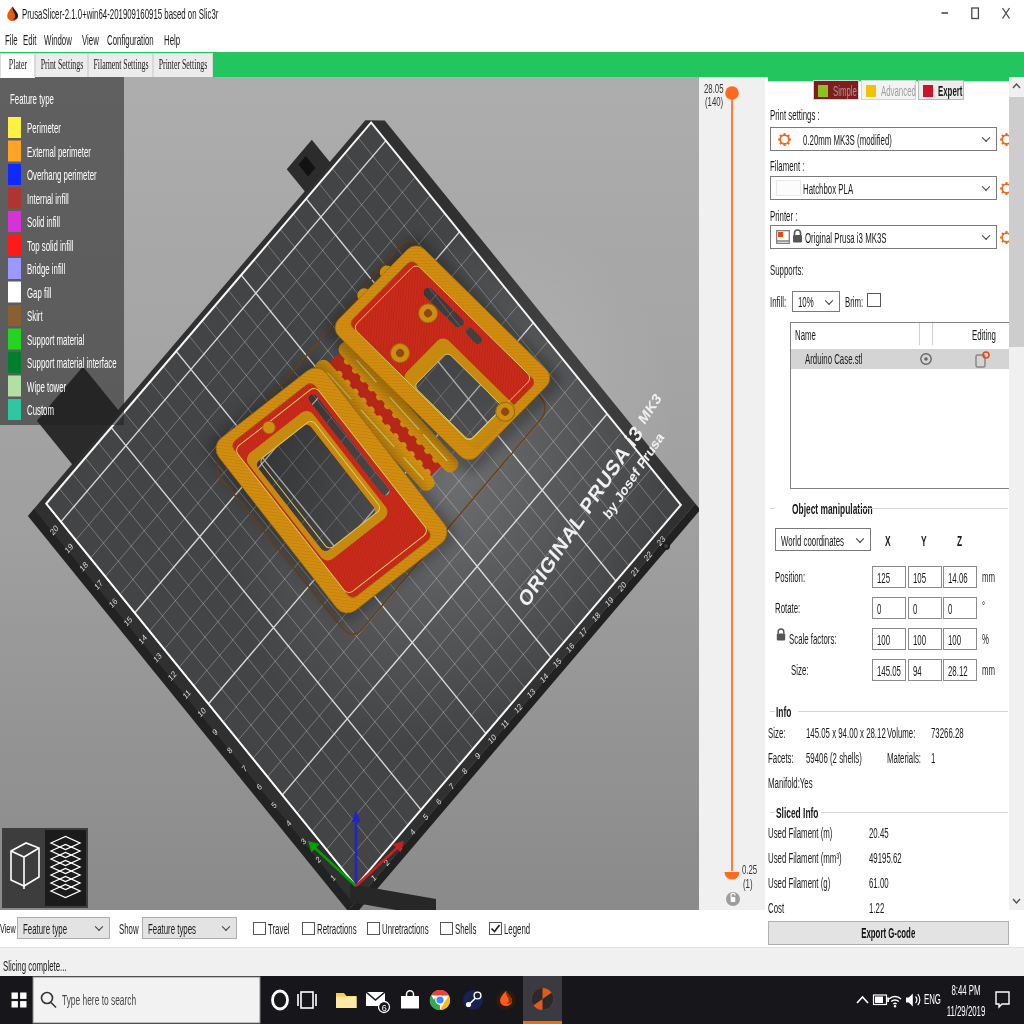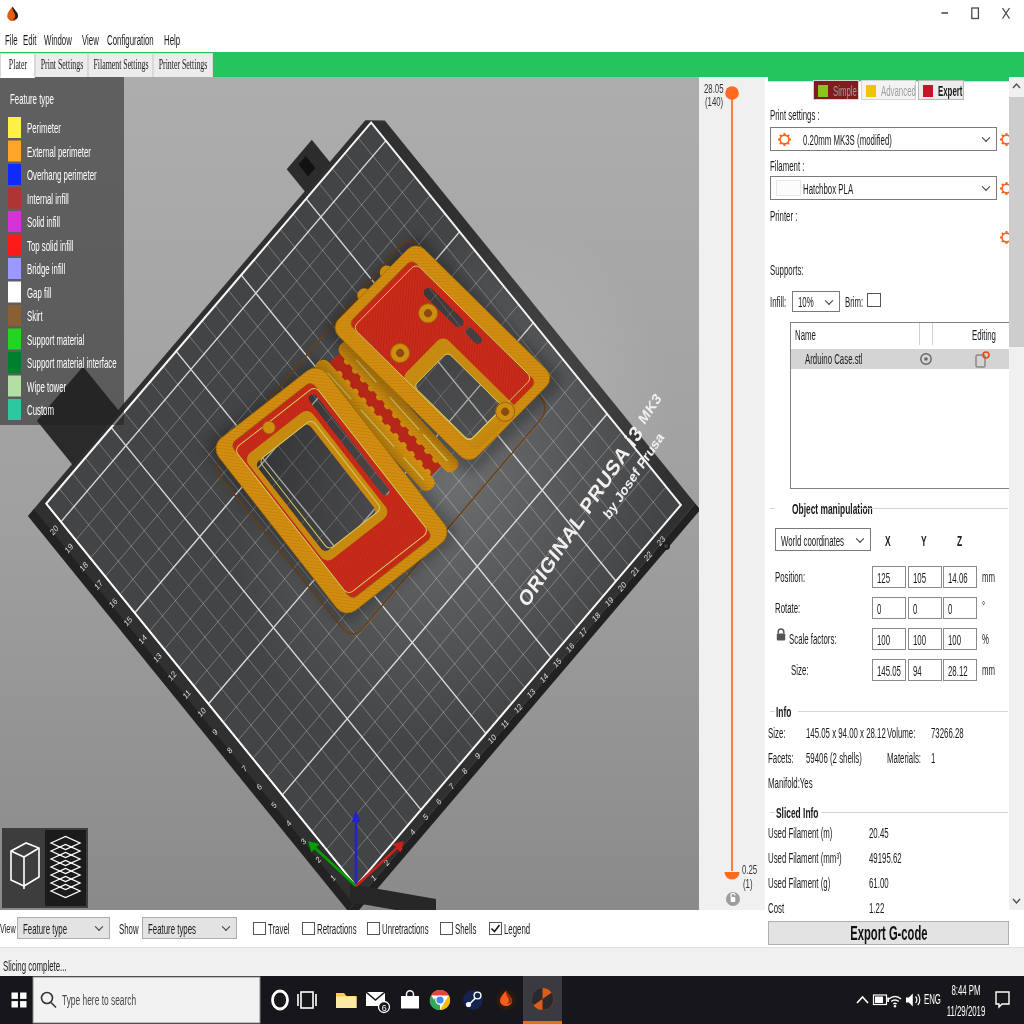--- a/index.html
+++ b/index.html
@@ -31,20 +31,21 @@
   .cb { position:absolute; width:13px; height:13px; border:1px solid #555; background:#fff; }
 </style>
 </head>
 <body>
 
 <div class="abs" id="titlebar">
   <svg class="abs" style="left:6px;top:6px" width="13" height="16" viewBox="0 0 13 16">
     <path d="M6.6 0.5 C3.8 3.7 1.2 6.7 1.2 9.9 A5.4 5.2 0 0 0 12 9.9 C12 6.4 8.8 4.9 6.6 0.5 Z" fill="#e45c10"></path>
     <path d="M6.6 0.5 C5.5 4.5 9.2 6.6 9.2 10 A3.3 3.3 0 0 1 3.1 11.9 C5.1 14.8 12 13.7 12 9.9 C12 6.4 8.8 4.9 6.6 0.5 Z" fill="#1d1d1d"></path>
   </svg>
+  <span class="t" style="left:22px;top:6px"><span class="sq">PrusaSlicer-2.1.0+win64-201909160915 based on Slic3r</span></span>
   <svg class="abs" style="left:925px;top:0" width="99" height="26" viewBox="0 0 99 26">
     <path d="M16.5 13 h6.5" stroke="#4a4a4a" stroke-width="1.6"></path>
     <rect x="46.8" y="8" width="6.6" height="10.5" fill="none" stroke="#4a4a4a" stroke-width="1.3"></rect>
     <path d="M77.5 8 l7 10.5 M84.5 8 l-7 10.5" stroke="#4a4a4a" stroke-width="1.3"></path>
   </svg>
 </div>
 
 <div class="abs" id="menubar">
   <span class="t" style="left:5px;top:4px"><span class="sq">File</span></span>
   <span class="t" style="left:23px;top:4px"><span class="sq">Edit</span></span>
@@ -374,20 +375,33 @@
   <svg class="abs" style="left:294px;top:104px" width="15" height="15" viewBox="0 0 15 15">
       <g fill="none" stroke="#ed6b21" stroke-width="1.6">
         <circle cx="7.5" cy="7.5" r="4.4"></circle>
         <g stroke-width="2">
           <path d="M7.5 1 v2.2 M7.5 11.8 v2.2 M1 7.5 h2.2 M11.8 7.5 h2.2 M2.9 2.9 l1.6 1.6 M10.5 10.5 l1.6 1.6 M12.1 2.9 l-1.6 1.6 M4.5 10.5 l-1.6 1.6"></path>
         </g>
       </g>
     </svg>
 
   <span class="t" style="left:65px;top:131px;text-align:center;"><span class="sq">Printer :</span></span>
+  <div class="combo" style="left:65px;top:148px;width:227px;height:24px;">
+    <svg class="abs" style="left:5px;top:4px" width="14" height="14" viewBox="0 0 14 14">
+        <rect x="0.7" y="0.7" width="12.6" height="12.6" fill="#fff" stroke="#777" stroke-width="1.2"></rect>
+        <rect x="2" y="2" width="5" height="5" fill="#e8490f"></rect>
+        <path d="M1 11 h12" stroke="#777" stroke-width="1.4"></path>
+      </svg>
+    <svg class="abs" style="left:21px;top:3px" width="11" height="16" viewBox="0 0 11 16">
+        <path d="M2.5 6 v-2 a3 3 0 0 1 6 0 v2" fill="none" stroke="#555" stroke-width="1.6"></path>
+        <rect x="1" y="6" width="9" height="7.5" rx="1" fill="#555"></rect>
+      </svg>
+    <span class="t" style="left:34px;top:4px;"><span class="sq">Original Prusa i3 MK3S</span></span>
+    <span class="arr"></span>
+  </div>
   <svg class="abs" style="left:294px;top:153px" width="15" height="15" viewBox="0 0 15 15">
       <g fill="none" stroke="#ed6b21" stroke-width="1.6">
         <circle cx="7.5" cy="7.5" r="4.4"></circle>
         <g stroke-width="2">
           <path d="M7.5 1 v2.2 M7.5 11.8 v2.2 M1 7.5 h2.2 M11.8 7.5 h2.2 M2.9 2.9 l1.6 1.6 M10.5 10.5 l1.6 1.6 M12.1 2.9 l-1.6 1.6 M4.5 10.5 l-1.6 1.6"></path>
         </g>
       </g>
     </svg>
 
   <span class="t" style="left:65px;top:185px;"><span class="sq">Supports:</span></span>
@@ -496,21 +510,21 @@
   <span class="t" style="left:164px;top:748px;"><span class="sq">20.45</span></span>
   <span class="t" style="left:63px;top:773px;"><span class="sq">Used Filament (mm³)</span></span>
   <span class="t" style="left:164px;top:773px;"><span class="sq">49195.62</span></span>
   <span class="t" style="left:63px;top:798px;"><span class="sq">Used Filament (g)</span></span>
   <span class="t" style="left:164px;top:798px;"><span class="sq">61.00</span></span>
   <span class="t" style="left:63px;top:823px;"><span class="sq">Cost</span></span>
   <span class="t" style="left:164px;top:823px;"><span class="sq">1.22</span></span>
 </div>
 
 <div class="abs" style="left:768px;top:921px;width:241px;height:24px;background:#e3e3e3;border:1px solid #b0b0b0;text-align:center;z-index:9;">
-  <span style="font-size:20px;color:#111;font-weight:bold;line-height:22px;"><span class="sqc">Export G-code</span></span>
+  <span style="font-size:14px;color:#111;font-weight:bold;line-height:22px;"><span class="sqc">Export G-code</span></span>
 </div>
 
 <div class="abs" id="scrollv">
   <svg width="15" height="833" viewBox="0 0 15 833">
     <path d="M4 11 l3.5 -4 3.5 4" fill="none" stroke="#505050" stroke-width="1.4"></path>
     <rect x="0" y="20" width="15" height="250" fill="#cdcdcd"></rect>
     <path d="M4 822 l3.5 4 3.5 -4" fill="none" stroke="#505050" stroke-width="1.4"></path>
   </svg>
 </div>
 

